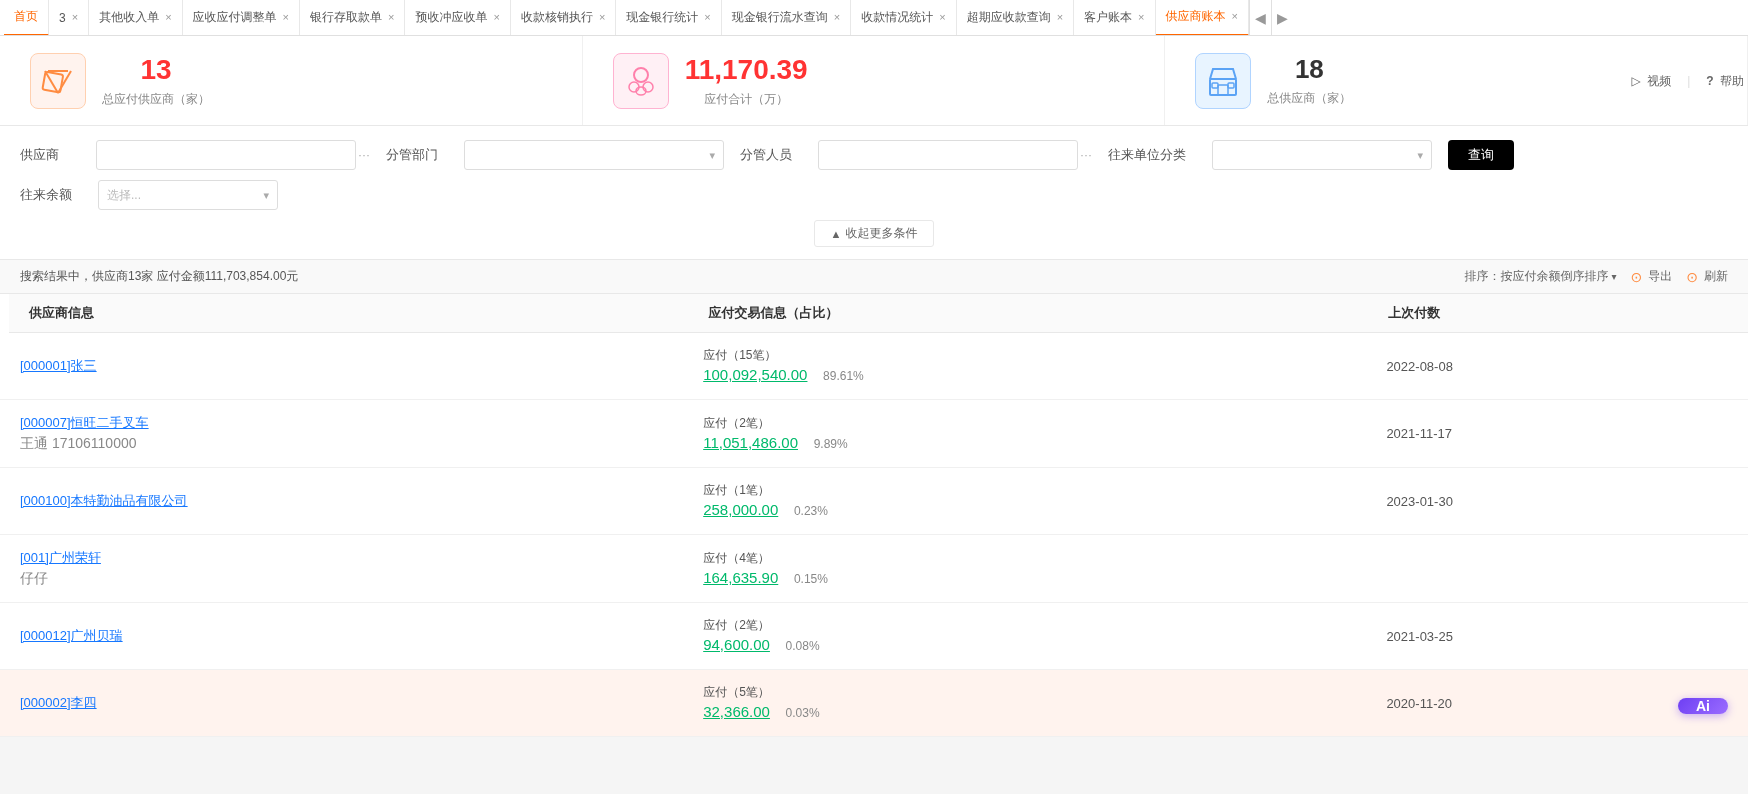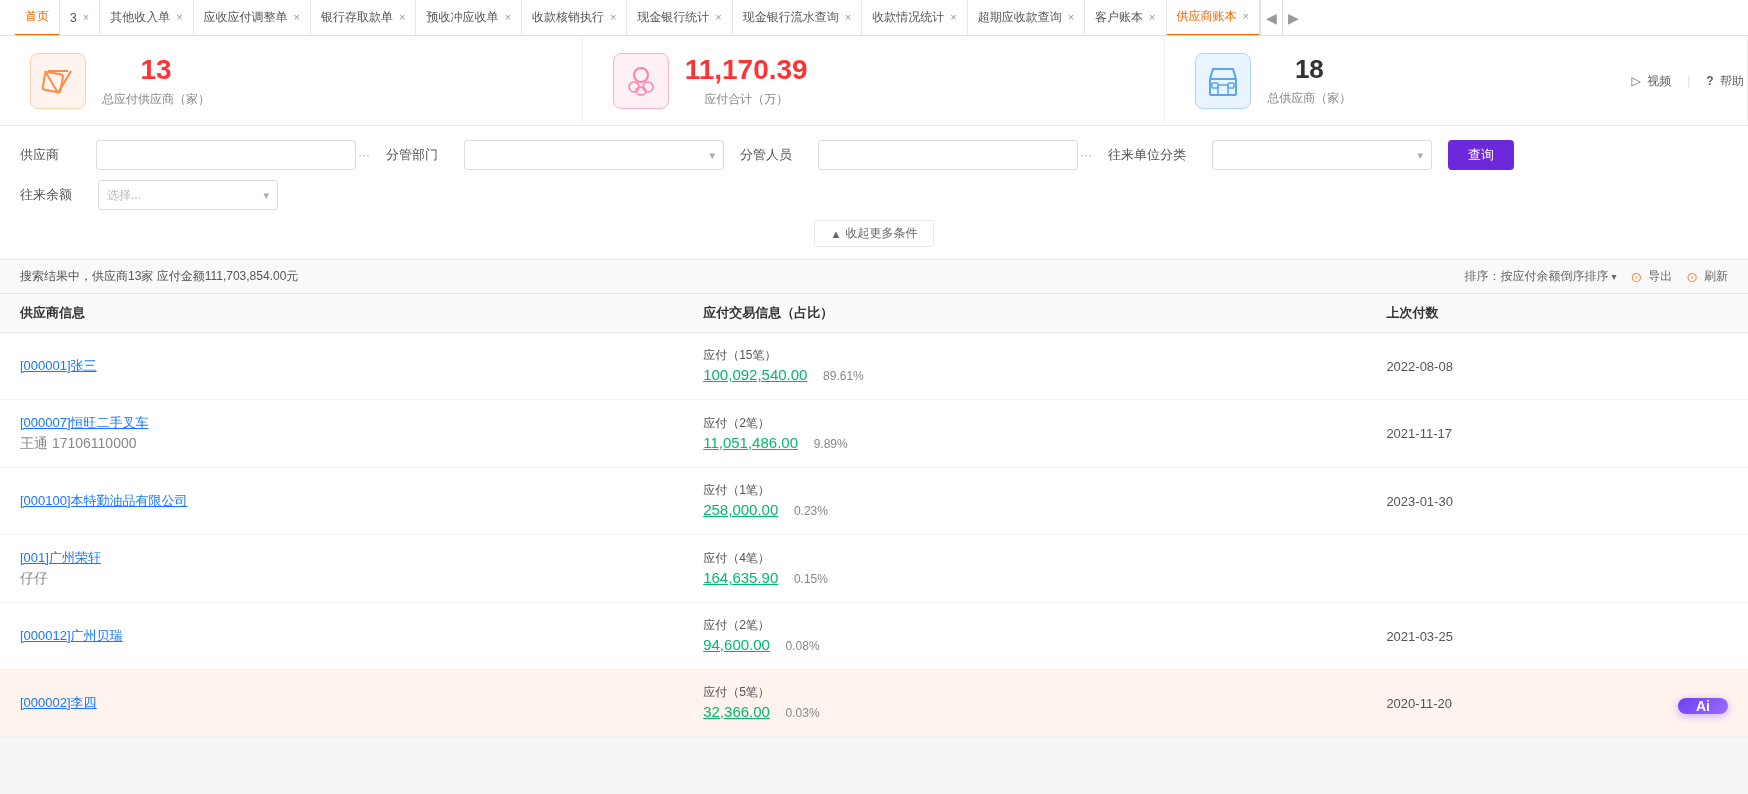--- a/index.html
+++ b/index.html
@@ -5,21 +5,21 @@
     * { box-sizing: border-box; margin: 0; padding: 0; }
     body { font-family: 'Microsoft YaHei', 'SimHei', Arial, sans-serif; font-size: 13px; background: #f5f5f5; color: #333; overflow-x: hidden; }
 
     
     .top-nav {
       display: flex;
       align-items: center;
       background: #fff;
       border-bottom: 1px solid #e0e0e0;
       height: 36px;
-      padding: 15px;
+      padding: 4px;
       overflow: hidden;
       white-space: nowrap;
     }
     .nav-tab {
       display: inline-flex;
       align-items: center;
       height: 36px;
       padding: 0 10px;
       font-size: 12px;
       color: #555;
@@ -150,21 +150,21 @@
       background: #fff;
       display: flex;
       align-items: center;
       justify-content: space-between;
       cursor: pointer;
       position: relative;
     }
     .filter-select-text { color: #999; }
     .filter-select-arrow { color: #aaa; font-size: 11px; }
     .query-btn {
-      background: #6d28d9;
+      background: #000000;
       color: #fff;
       border: none;
       border-radius: 4px;
       padding: 6px 20px;
       font-size: 13px;
       cursor: pointer;
       height: 30px;
     }
     .collapse-btn {
       display: flex;
@@ -212,20 +212,21 @@
     .main-table {
       background: #fff;
       width: 100%;
     }
     .table-header {
       display: grid;
       grid-template-columns: 2fr 2fr 1fr;
       padding: 10px 20px;
       border-bottom: 1px solid #e8e8e8;
       background: #fafafa;
+      margin-left: 9px;
     }
     .table-header-cell {
       font-size: 13px;
       color: #333;
       font-weight: 600;
     }
     .table-row {
       display: grid;
       grid-template-columns: 2fr 2fr 1fr;
       padding: 14px 20px;

